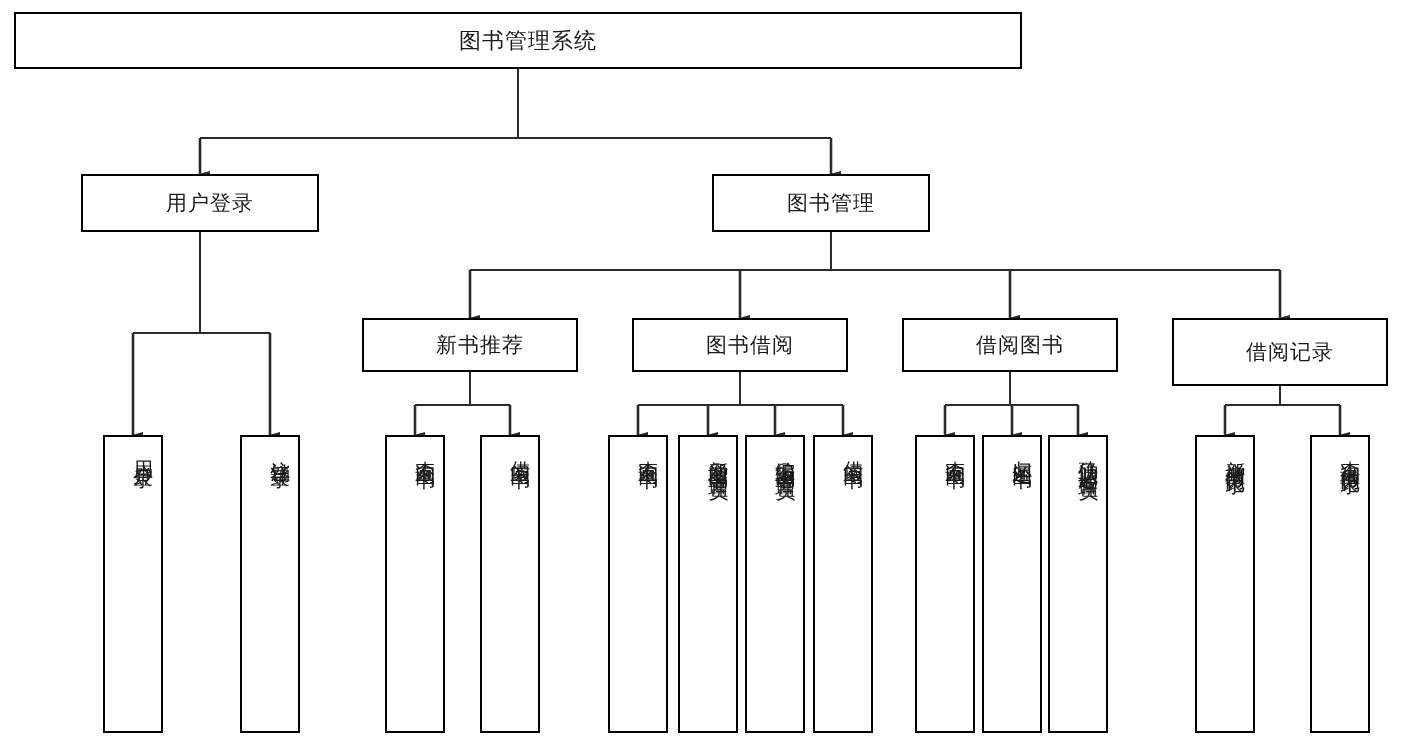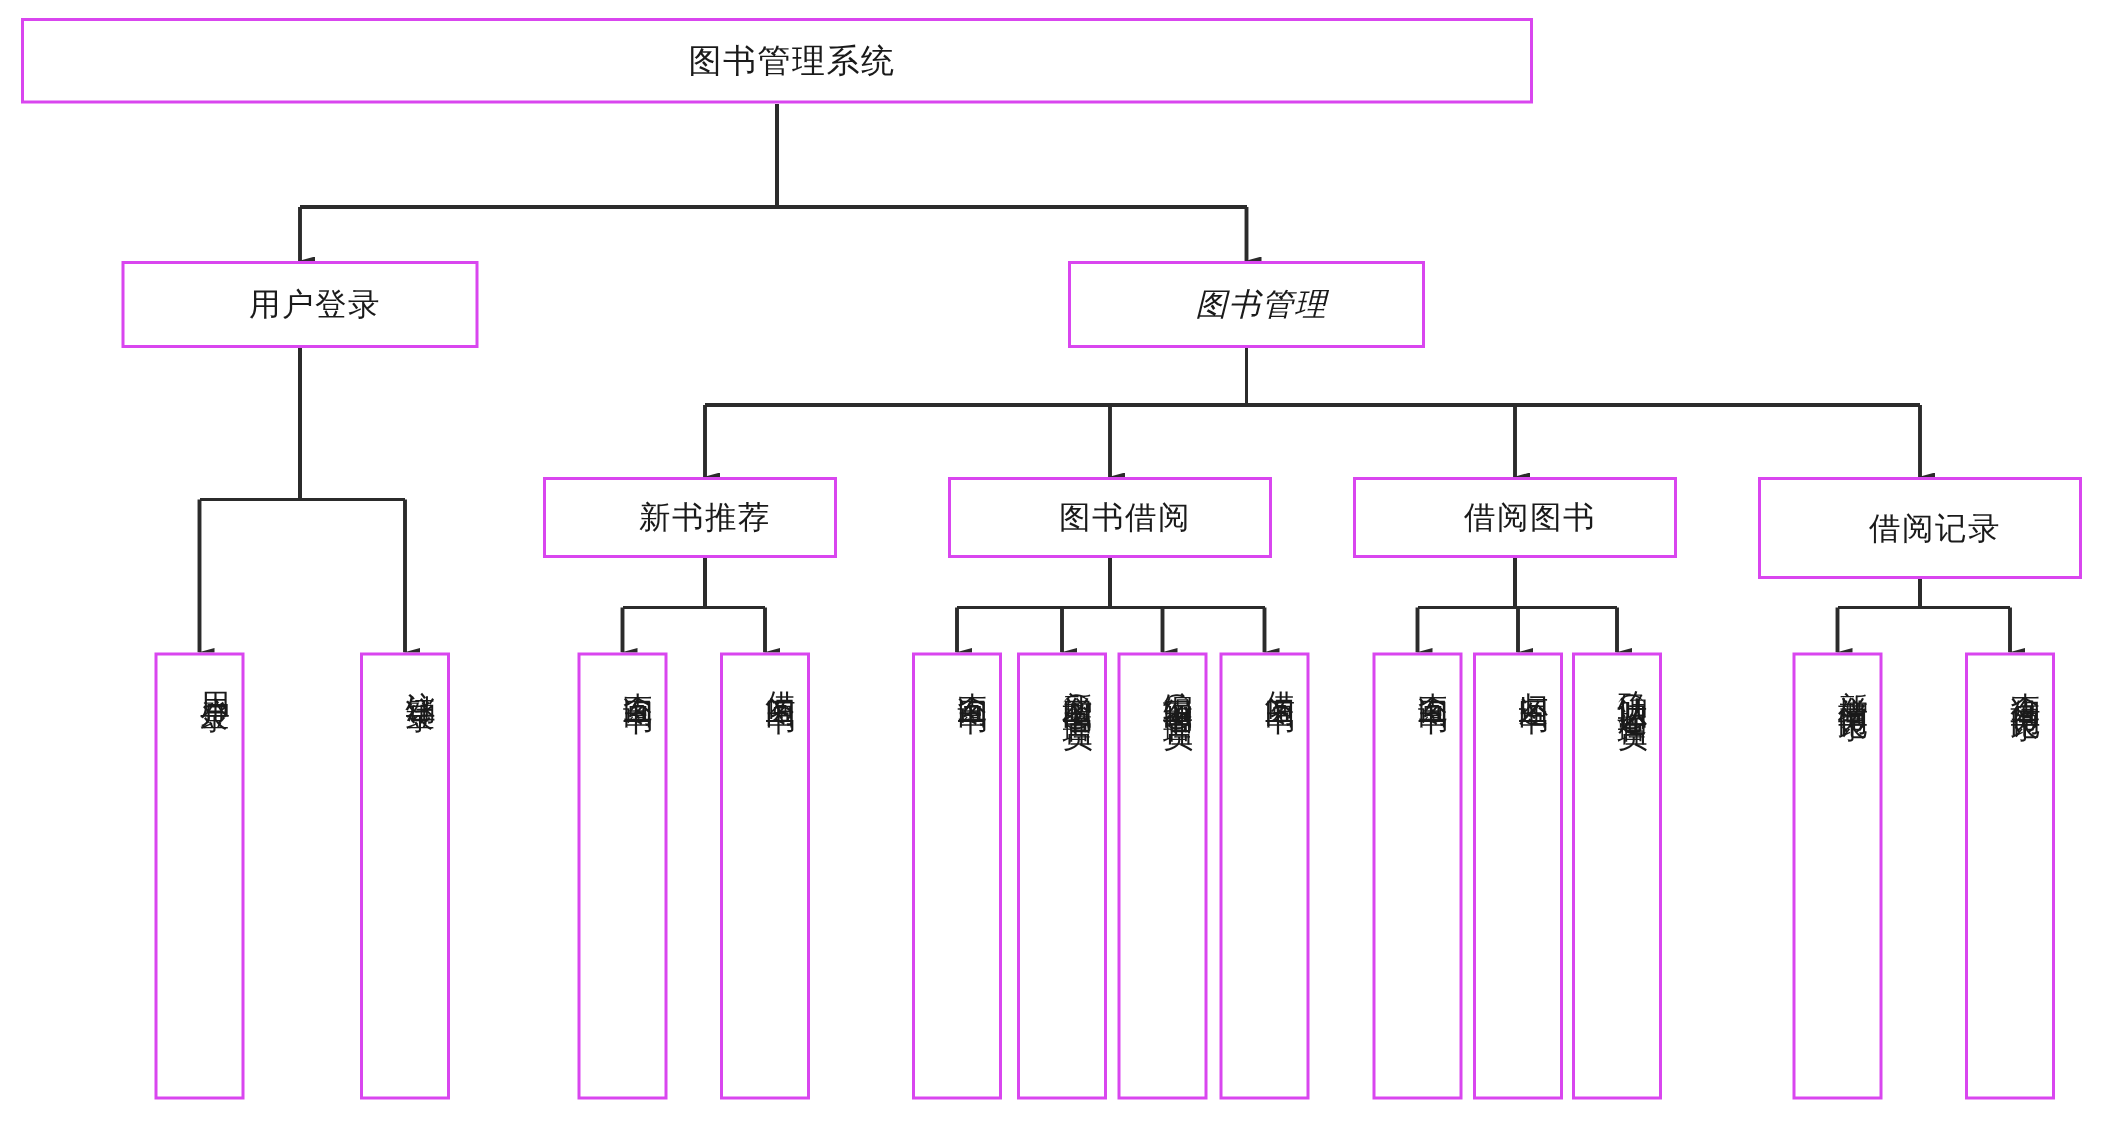--- a/index.html
+++ b/index.html
@@ -23,21 +23,21 @@
     left: 0;
     top: 0;
     width: 1405px;
     height: 747px;
     pointer-events: none;
   }
   .node {
     position: absolute;
     box-sizing: border-box;
     background: #ffffff;
-    border: 2px solid #d946ef;
+    border: 2px solid #000000;
     display: flex;
     align-items: center;
     justify-content: center;
     color: #1a1a1a;
     padding-left: 20px;
   }
   .node-root {
     font-size: 22px;
     letter-spacing: 1px;
   }
@@ -124,24 +124,24 @@
       </g>
   </svg>
 
   <div id="nodes-layer">
       <div class="node node-root" style="left: 14px; top: 12px; width: 1008px; height: 57px;">
         <span>图书管理系统</span>
       </div>
       <div class="node node-l2" style="left: 81px; top: 174px; width: 238px; height: 58px;">
         <span>用户登录</span>
       </div>
-      <div class="node node-l2" style="left: 712px; top: 174px; width: 238px; height: 58px; font-style: italic;">
+      <div class="node node-l2" style="left: 712px; top: 174px; width: 218px; height: 58px;">
         <span>图书管理</span>
       </div>
-      <div class="node node-l3" style="left: 362px; top: 318px; width: 196px; height: 54px;">
+      <div class="node node-l3" style="left: 362px; top: 318px; width: 216px; height: 54px;">
         <span>新书推荐</span>
       </div>
       <div class="node node-l3" style="left: 632px; top: 318px; width: 216px; height: 54px;">
         <span>图书借阅</span>
       </div>
       <div class="node node-l3" style="left: 902px; top: 318px; width: 216px; height: 54px;">
         <span>借阅图书</span>
       </div>
       <div class="node node-l3" style="left: 1172px; top: 318px; width: 216px; height: 68px;">
         <span>借阅记录</span>

